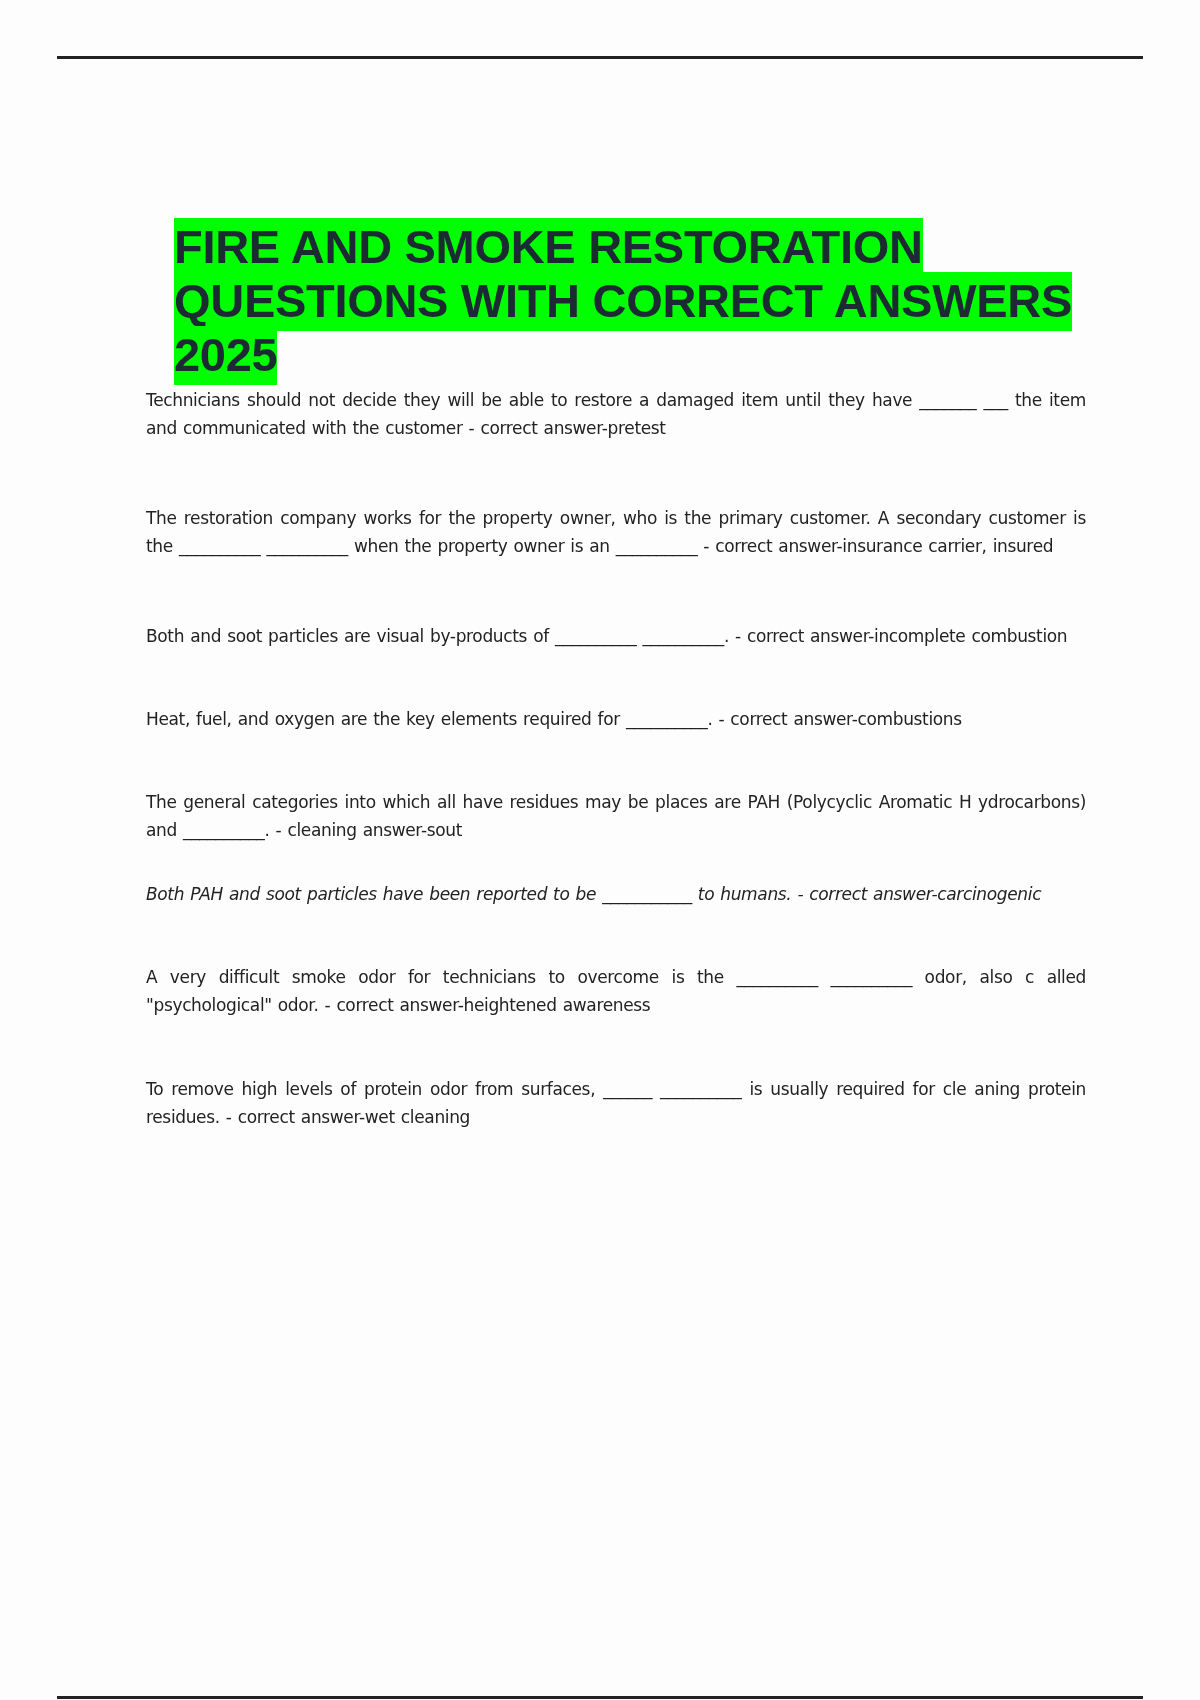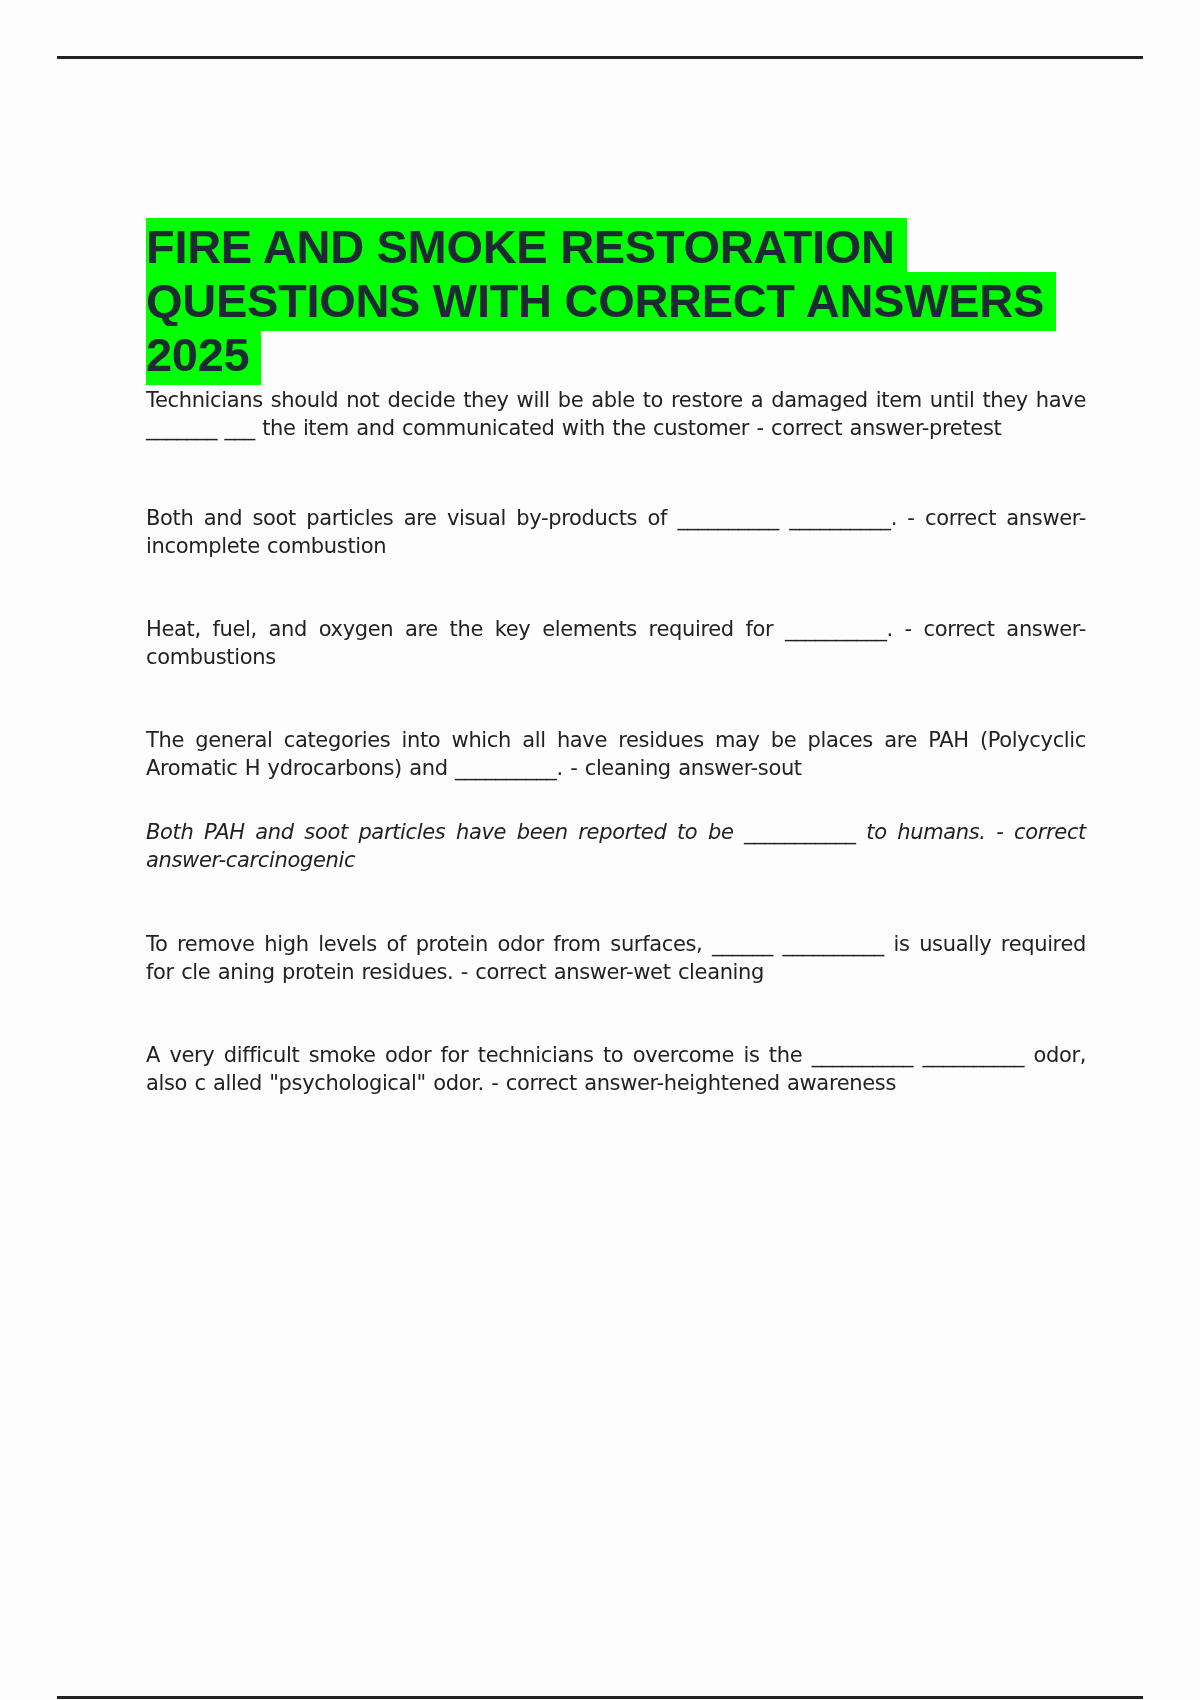--- a/index.html
+++ b/index.html
@@ -37,28 +37,29 @@
       font-weight: bold;
       font-size: 47px;
       line-height: 54px;
       color: #1c2a33;
       letter-spacing: -0.3px;
     }
     .title .hl {
       background: #00ff00;
       box-decoration-break: clone;
       -webkit-box-decoration-break: clone;
-      padding: 2px 12px 4px 0;
+      padding: 2px 0 4px 0;
+      margin-left: 28px;
     }
     .qa-list {
       margin-top: 4px;
     }
     .qa {
       font-family: "DejaVu Sans", sans-serif;
-      font-size: 21px;
+      font-size: 17px;
       line-height: 28px;
       color: #222222;
       text-align: justify;
       letter-spacing: -0.35px;
       word-spacing: 1px;
       margin: 0;
     }
   </style>
 </head>
 <body>
@@ -67,22 +68,23 @@
 
 <div class="content">
   <h1 class="title">
     <span class="hl">FIRE AND SMOKE RESTORATION</span><br>
     <span class="hl">QUESTIONS WITH CORRECT ANSWERS</span><br>
     <span class="hl">2025</span>
   </h1>
 
   <div class="qa-list">
     <p class="qa" style="margin-top:0;"><span>Technicians should not decide they will be able to restore a damaged item until they have _______ ___ the item and communicated with the customer - </span><span>correct answer-pretest</span></p>
+    <p class="qa" style="margin-top:62px;"><span>The restoration company works for the property owner, who is the primary customer. A secondary customer is the __________ __________ when the property owner is an __________ - </span><span>correct answer-insurance carrier, insured</span></p>
     <p class="qa" style="margin-top:62px;"><span>Both and soot particles are visual by-products of __________ __________. - </span><span>correct answer-incomplete combustion</span></p>
     <p class="qa" style="margin-top:55px;"><span>Heat, fuel, and oxygen are the key elements required for __________. - </span><span>correct answer-combustions</span></p>
     <p class="qa" style="margin-top:55px;"><span>The general categories into which all have residues may be places are PAH (Polycyclic Aromatic H ydrocarbons) and __________. - </span><span>cleaning answer-sout</span></p>
     <p class="qa" style="margin-top:36px;font-style:italic;"><span>Both PAH and soot particles have been reported to be ___________ to humans. - </span><span>correct answer-carcinogenic</span></p>
+    <p class="qa" style="margin-top:55px;"><span>A very difficult smoke odor for technicians to overcome is the __________ __________ odor, also c alled "psychological" odor. - </span><span>correct answer-heightened awareness</span></p>
     <p class="qa" style="margin-top:56px;"><span>To remove high levels of protein odor from surfaces, ______ __________ is usually required for cle aning protein residues. - </span><span>correct answer-wet cleaning</span></p>
-    <p class="qa" style="margin-top:55px;"><span>A very difficult smoke odor for technicians to overcome is the __________ __________ odor, also c alled "psychological" odor. - </span><span>correct answer-heightened awareness</span></p>
   </div>
 </div>
 
 <div class="rule bottom"></div>
 
 </body></html>

